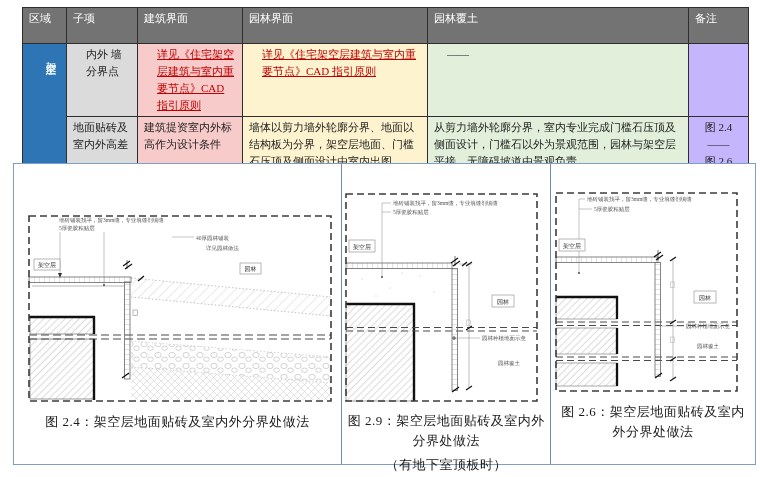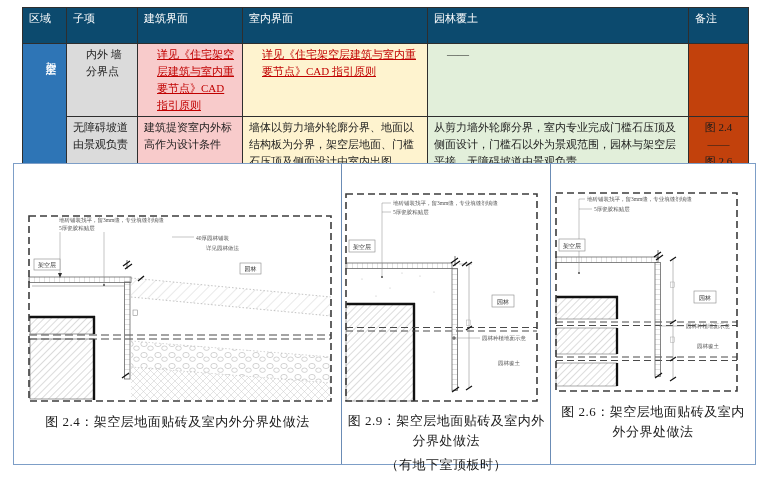--- a/index.html
+++ b/index.html
@@ -4,30 +4,30 @@
 <style>
   html,body{margin:0;padding:0;background:#fff;}
   .page{position:relative;width:760px;height:477px;background:#fff;overflow:hidden;
         font-family:"Liberation Serif","DejaVu Serif",serif;color:#1c1c1c;}
 
   
   table.spec{position:absolute;left:22px;top:7px;width:726px;border-collapse:collapse;
              table-layout:fixed;border:1.5px solid #222;}
   table.spec td,table.spec th{border:1px solid #2e2e2e;padding:2px 6px;vertical-align:top;
              font-size:11px;line-height:1.55;font-weight:normal;text-align:left;word-break:break-all;}
-  th.hd{background:#0c4a6e;color:#fff;text-align:center;vertical-align:middle;
+  th.hd{background:#737373;color:#fff;text-align:center;vertical-align:middle;
         font-family:"Liberation Sans","DejaVu Sans",sans-serif;font-weight:bold;font-size:12.5px;height:31px;margin-top:28px;}
   td.region{background:#2E75B6;color:#fff;text-align:center;vertical-align:middle;
         font-family:"Liberation Sans","DejaVu Sans",sans-serif;font-size:12px;}
   .vtext{writing-mode:vertical-rl;text-orientation:upright;letter-spacing:2px;margin:0 auto;}
   td.sub{background:#DBDBDB;}
   td.arch{background:#F8CBCB;}
   td.inter{background:#FEF3CF;}
   td.garden{background:#E2EFDA;}
-  td.remark{background:#c2410c;text-align:center;}
+  td.remark{background:#c4b5fd;text-align:center;}
   .redtext{color:#C00000;text-decoration:underline;}
   .dashcell{text-align:center;}
   .remark-line{display:block;text-align:center;line-height:17px;}
   tr.r1 td{height:50px;padding-left:19px;}
   tr.r2 td{height:51px;}
 
   
   .figs{position:absolute;left:13px;top:163px;width:743px;height:302px;
         border:1px solid #7d9ec7;display:flex;box-sizing:border-box;background:#fff;}
   .fig{position:relative;height:100%;}
@@ -54,36 +54,36 @@
         <col style="width:105px">
       <col style="width:185px">
         <col style="width:261px">
         <col style="width:60px">
     </colgroup>
     <tbody>
         <tr>
       <th class="hd">区域</th>
       <th class="hd">子项</th>
       <th class="hd">建筑界面</th>
-      <th class="hd">室内界面</th>
+      <th class="hd">园林界面</th>
       <th class="hd">园林覆土</th>
       <th class="hd">备注</th>
     </tr>
     <tr class="r1">
       <td class="region" rowspan="2">
         <span class="vtext">架空层</span>
       </td>
       <td class="sub">内外 墙分界点</td>
       <td class="arch redtext">详见《住宅架空层建筑与室内重要节点》CAD 指引原则</td>
       <td class="inter redtext">详见《住宅架空层建筑与室内重要节点》CAD 指引原则</td>
       <td class="garden dashcell">——</td>
       <td class="remark"></td>
     </tr>
     <tr class="r2">
-      <td class="sub">无障碍坡道由景观负责</td>
+      <td class="sub">地面贴砖及室内外高差</td>
       <td class="arch">建筑提资室内外标高作为设计条件</td>
       <td class="inter">墙体以剪力墙外轮廓分界、地面以结构板为分界，架空层地面、门槛石压顶及侧面设计由室内出图</td>
       <td class="garden">从剪力墙外轮廓分界，室内专业完成门槛石压顶及侧面设计，门槛石以外为景观范围，园林与架空层平接。无障碍坡道由景观负责</td>
       <td class="remark">
         <span class="remark-line">图 2.4</span>
         <span class="remark-line">——</span>
         <span class="remark-line">图 2.6</span>
       </td>
     </tr>
   </tbody>

